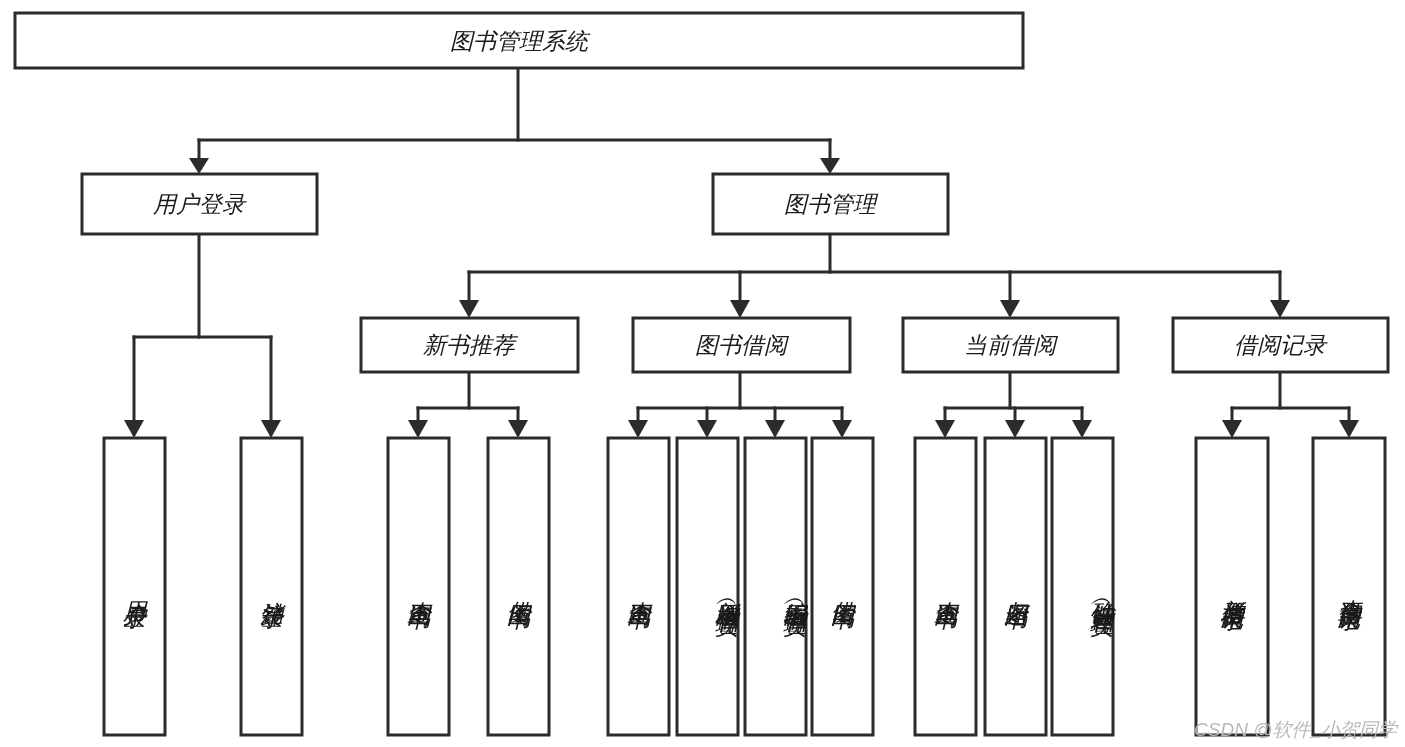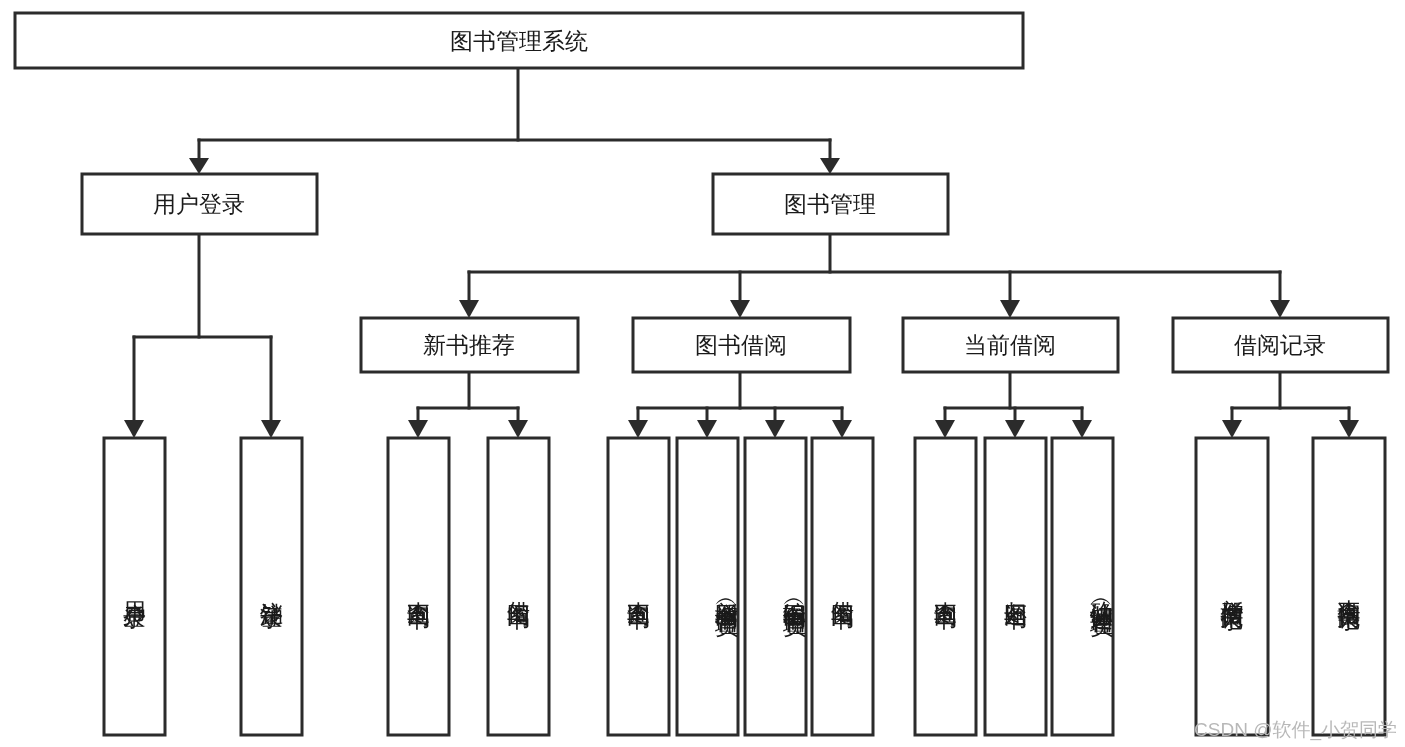--- a/index.html
+++ b/index.html
@@ -11,20 +11,21 @@
     width: 1405px;
     height: 747px;
     font-family: "Liberation Sans", "DejaVu Sans", sans-serif;
     overflow: hidden;
   }
   #stage {
     position: relative;
     width: 1405px;
     height: 747px;
     background: #ffffff;
+    font-style: italic;
   }
   svg#diagram {
     position: absolute;
     left: 0; top: 0;
     width: 1405px;
     height: 747px;
   }
   .node-box {
     fill: #ffffff;
     stroke: #2b2b2b;

